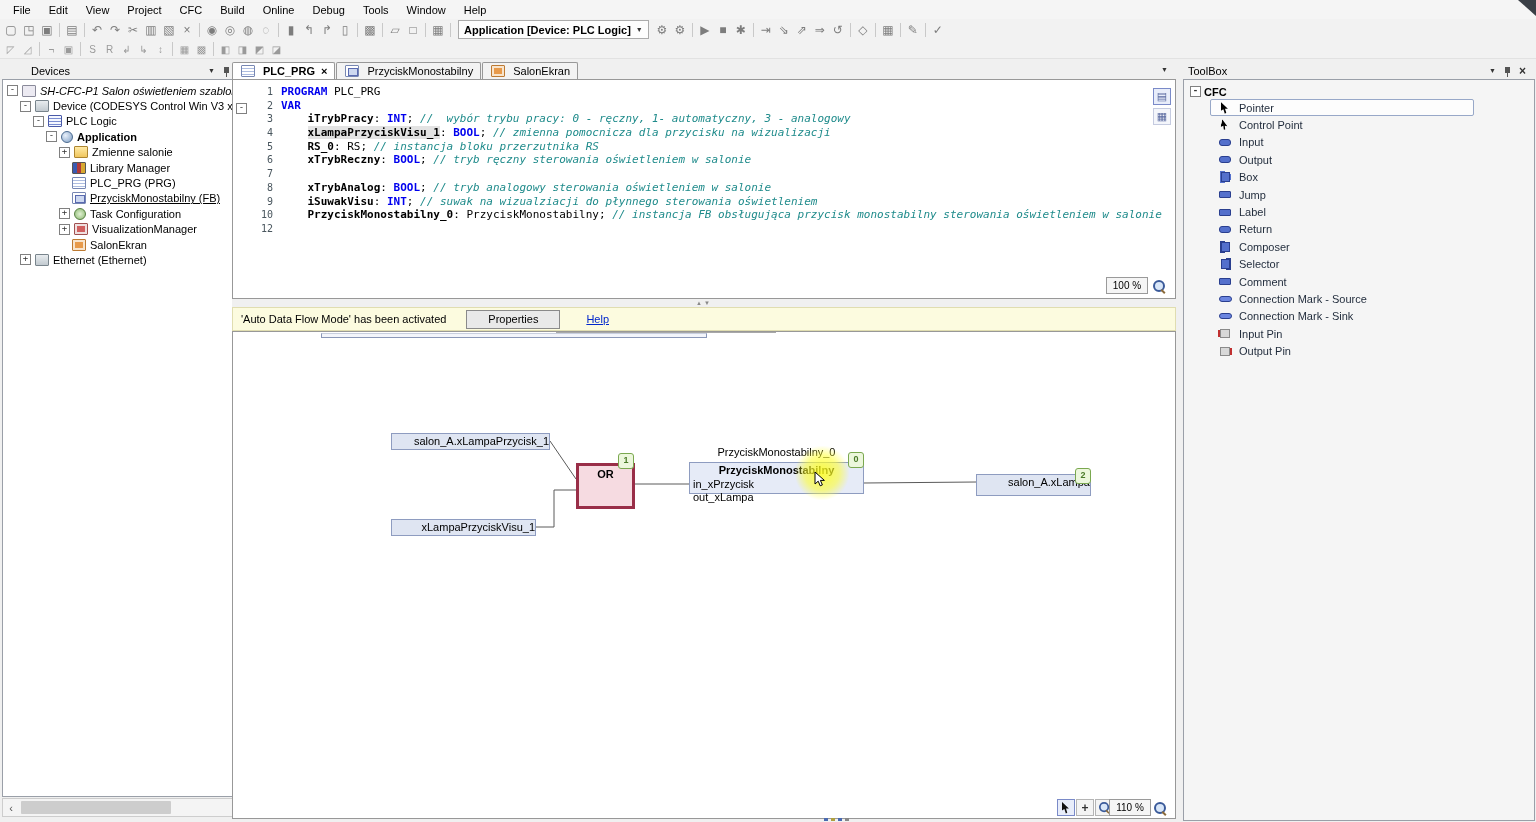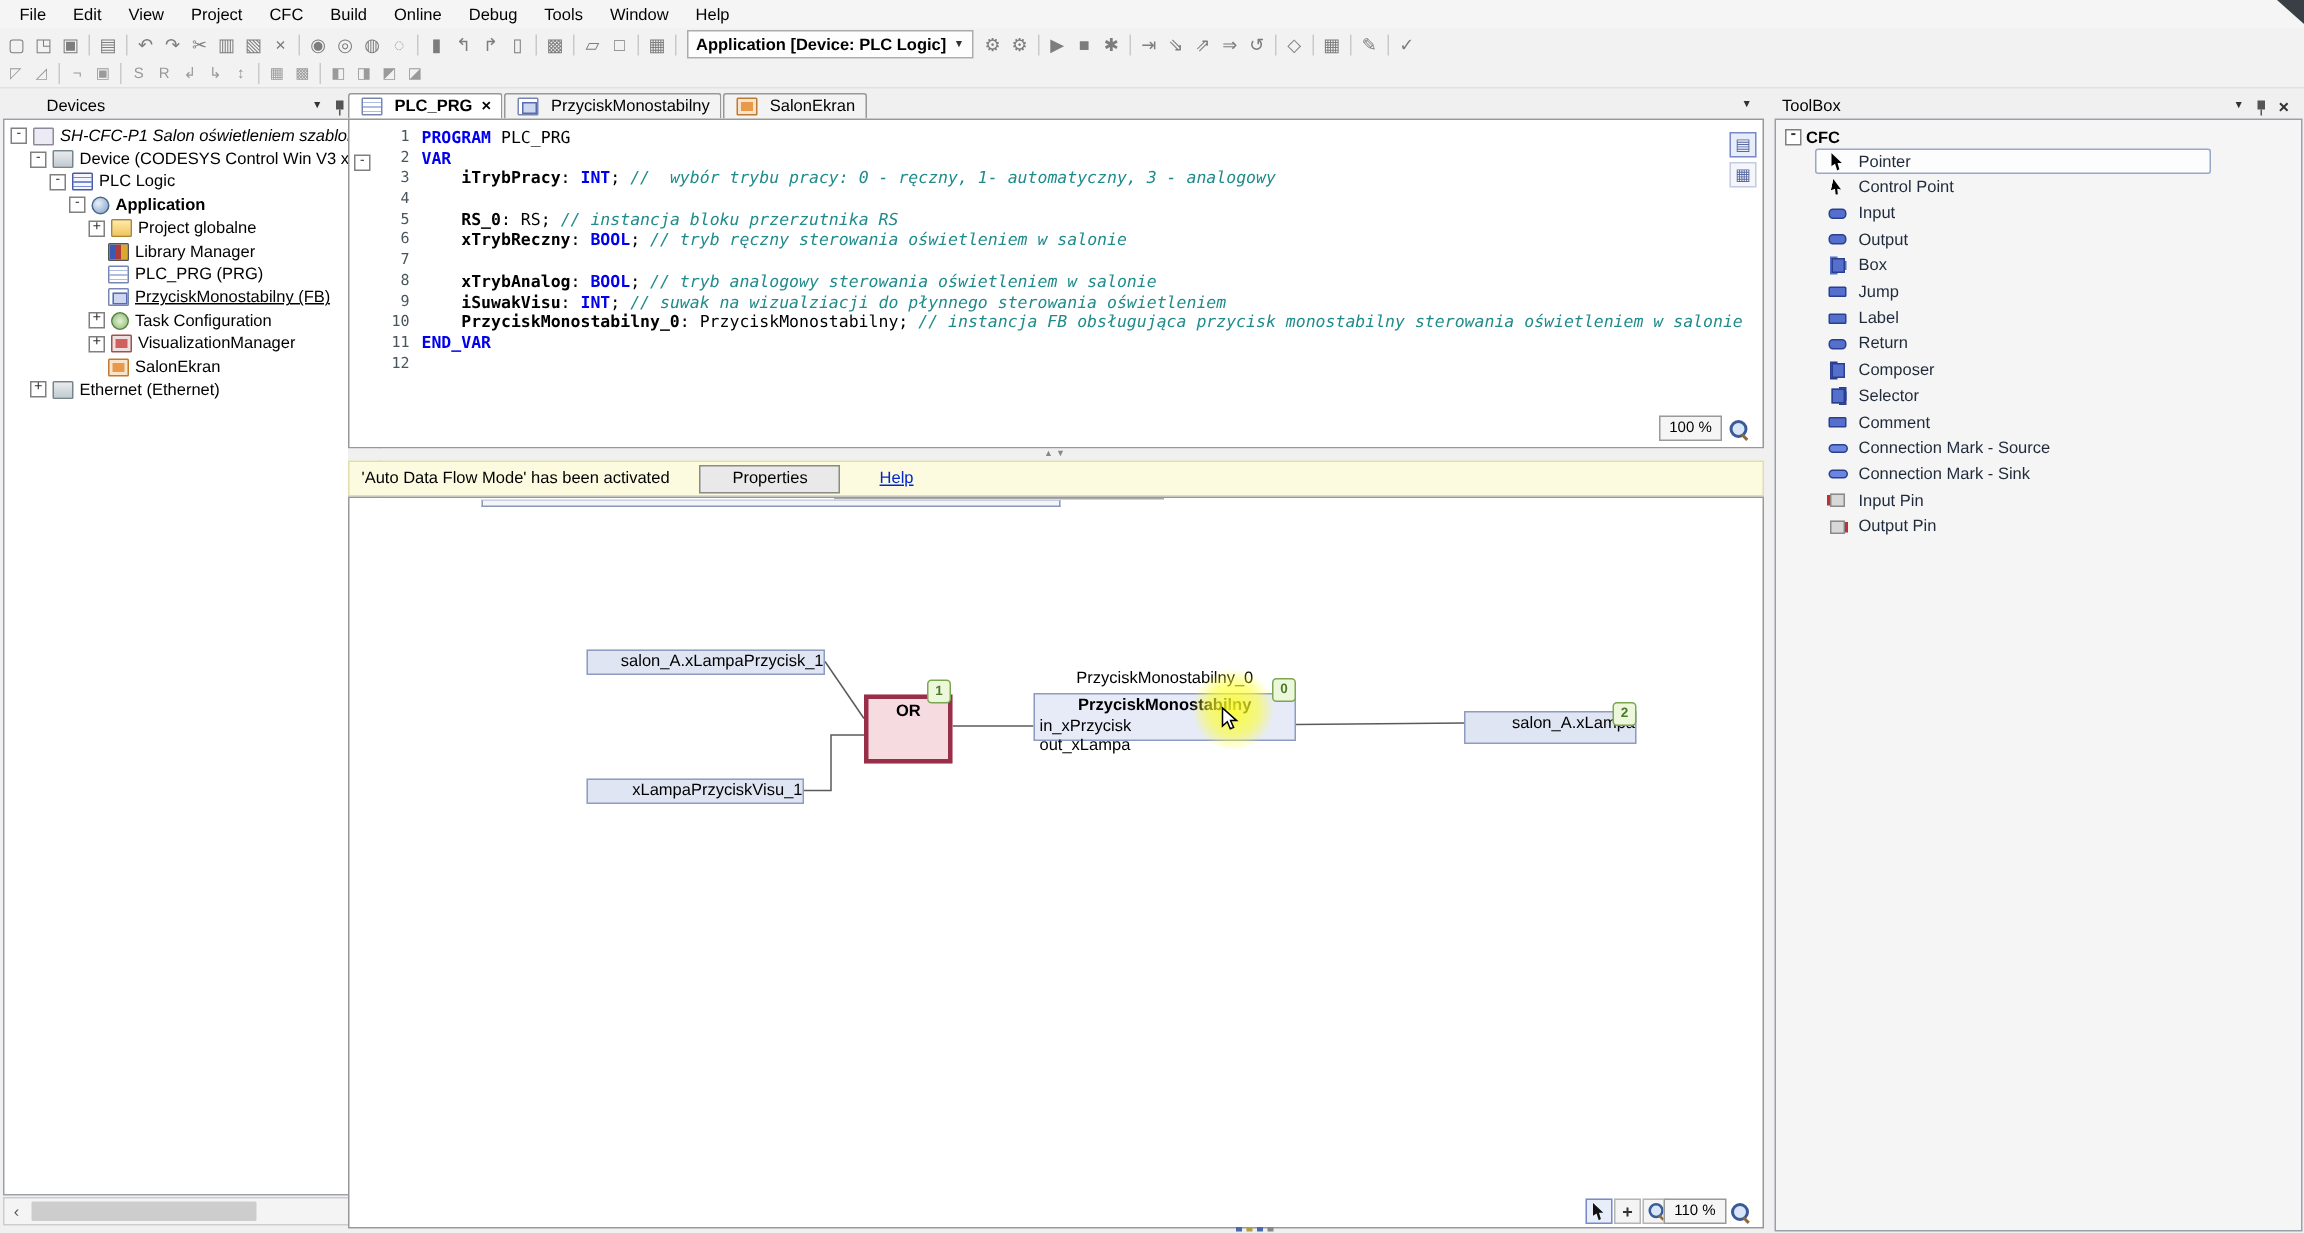--- a/index.html
+++ b/index.html
@@ -299,21 +299,21 @@
           <span class="tlabel">PLC Logic</span>
         </div>
         <div class="trow" style="padding-left: 43px;">
           <span class="expander">-</span>
           <span class="devicon devicon-application"></span>
           <span class="tlabel bd">Application</span>
         </div>
         <div class="trow" style="padding-left: 56px;">
           <span class="expander">+</span>
           <span class="devicon devicon-folder"></span>
-          <span class="tlabel">Project globalne</span>
+          <span class="tlabel">Zmienne salonie</span>
         </div>
         <div class="trow" style="padding-left: 56px;">
           <span class="expsp"></span>
           <span class="devicon devicon-library"></span>
           <span class="tlabel">Library Manager</span>
         </div>
         <div class="trow" style="padding-left: 56px;">
           <span class="expsp"></span>
           <span class="devicon devicon-pou"></span>
           <span class="tlabel">PLC_PRG (PRG)</span>
@@ -373,28 +373,27 @@
       <div class="fold">-</div>
       <div class="ed-icons">
         <span class="ed-ic sel">▤</span>
         <span class="ed-ic">▦</span>
       </div>
       <div class="zoombox code-zoom">100 %</div>
       <span class="mag code-mag"></span>
     <div class="cline"><span class="lnum">1</span><span><span class="seg-kw">PROGRAM</span><span class="seg-pl"> PLC_PRG</span></span></div>
         <div class="cline"><span class="lnum">2</span><span><span class="seg-kw">VAR</span></span></div>
         <div class="cline"><span class="lnum">3</span><span><span class="seg-pl">    </span><span class="seg-nm">iTrybPracy</span><span class="seg-pl">: </span><span class="seg-kw">INT</span><span class="seg-pl">; </span><span class="seg-cm">//  wybór trybu pracy: 0 - ręczny, 1- automatyczny, 3 - analogowy</span></span></div>
-        <div class="cline"><span class="lnum">4</span></div>
+        <div class="cline"><span class="lnum">4</span><span><span class="seg-pl">    </span><span class="seg-nh">xLampaPrzyciskVisu_1</span><span class="seg-pl">: </span><span class="seg-kw">BOOL</span><span class="seg-pl">; </span><span class="seg-cm">// zmienna pomocnicza dla przycisku na wizualizacji</span></span></div>
         <div class="cline"><span class="lnum">5</span><span><span class="seg-pl">    </span><span class="seg-nm">RS_0</span><span class="seg-pl">: RS; </span><span class="seg-cm">// instancja bloku przerzutnika RS</span></span></div>
         <div class="cline"><span class="lnum">6</span><span><span class="seg-pl">    </span><span class="seg-nm">xTrybReczny</span><span class="seg-pl">: </span><span class="seg-kw">BOOL</span><span class="seg-pl">; </span><span class="seg-cm">// tryb ręczny sterowania oświetleniem w salonie</span></span></div>
         <div class="cline"><span class="lnum">7</span></div>
         <div class="cline"><span class="lnum">8</span><span><span class="seg-pl">    </span><span class="seg-nm">xTrybAnalog</span><span class="seg-pl">: </span><span class="seg-kw">BOOL</span><span class="seg-pl">; </span><span class="seg-cm">// tryb analogowy sterowania oświetleniem w salonie</span></span></div>
         <div class="cline"><span class="lnum">9</span><span><span class="seg-pl">    </span><span class="seg-nm">iSuwakVisu</span><span class="seg-pl">: </span><span class="seg-kw">INT</span><span class="seg-pl">; </span><span class="seg-cm">// suwak na wizualziacji do płynnego sterowania oświetleniem</span></span></div>
         <div class="cline"><span class="lnum">10</span><span><span class="seg-pl">    </span><span class="seg-nm">PrzyciskMonostabilny_0</span><span class="seg-pl">: PrzyciskMonostabilny; </span><span class="seg-cm">// instancja FB obsługująca przycisk monostabilny sterowania oświetleniem w salonie</span></span></div>
-        <div class="cline"><span class="lnum">11</span><span><span class="seg-kw">END_VAR</span></span></div>
         <div class="cline"><span class="lnum">12</span><span></span></div>
       </div>
 
     <div class="splitter">▲▼</div>
 
     <div class="infobar">
       <span>'Auto Data Flow Mode' has been activated</span>
       <span class="props-btn">Properties</span>
       <span class="help-link">Help</span>
     </div>

